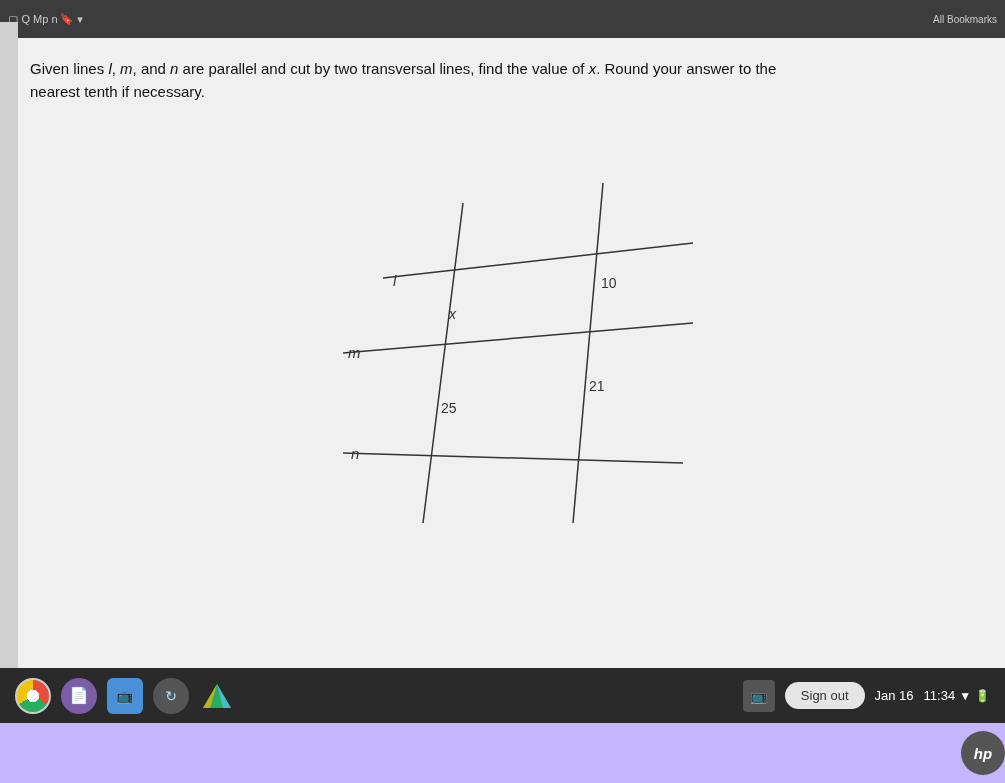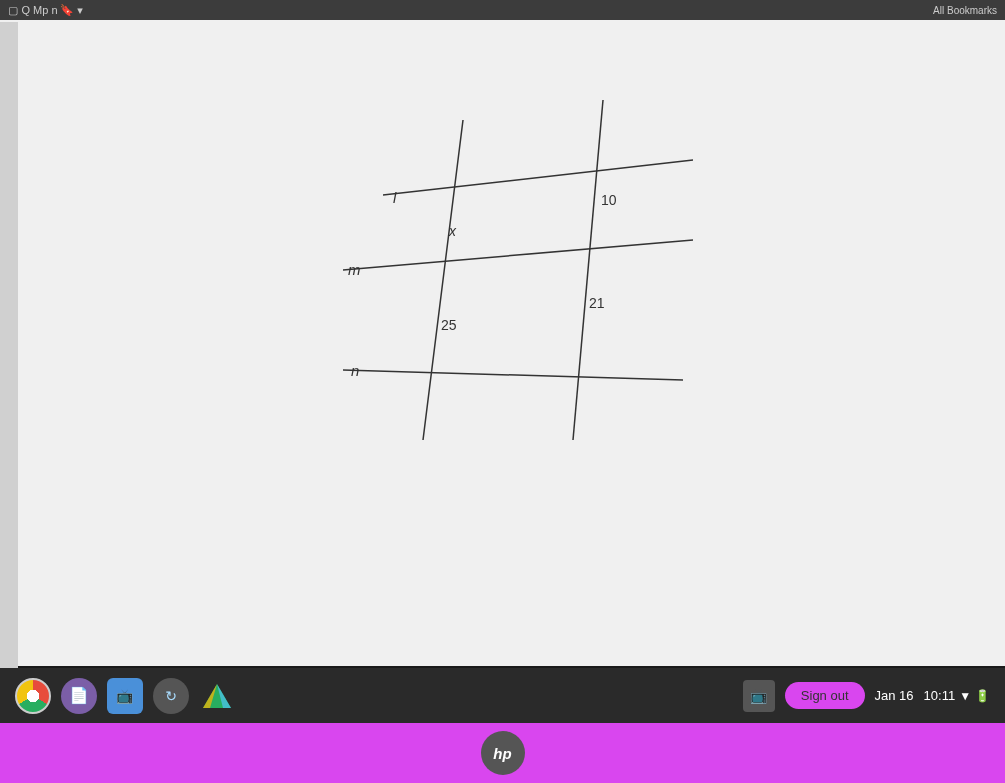--- a/index.html
+++ b/index.html
@@ -8,21 +8,21 @@
       height: 783px;
       background: #1a1a1a;
       font-family: Arial, sans-serif;
       overflow: hidden;
       position: relative;
     }
 
     
     #browser-bar {
       width: 100%;
-      height: 20px;
+      height: 38px;
       background: #3c3c3c;
       display: flex;
       align-items: center;
       padding: 0 8px;
       gap: 6px;
     }
     .browser-text {
       color: #ccc;
       font-size: 11px;
     }
@@ -97,21 +97,21 @@
       background: #555;
       border-radius: 4px;
       display: flex;
       align-items: center;
       justify-content: center;
       color: #fff;
       font-size: 14px;
     }
 
     .sign-out-btn {
-      background: #d946ef;
+      background: #e5e5e5;
       border: none;
       border-radius: 20px;
       padding: 6px 16px;
       font-size: 13px;
       color: #333;
       cursor: pointer;
     }
 
     .date-time {
       color: #fff;
@@ -121,24 +121,24 @@
       gap: 4px;
     }
 
     
     #hp-area {
       position: absolute;
       bottom: 0;
       left: 0;
       width: 100%;
       height: 60px;
-      background: #d946ef;
-      display: flex;
-      align-items: center;
-      justify-content: center;
+      background: #c4b5fd;
+      display: flex;
+      align-items: center;
+      justify-content: flex-end;
       margin-top: 16px;
     }
 
     .hp-logo {
       width: 44px; height: 44px;
       border-radius: 50%;
       background: #555;
       display: flex;
       align-items: center;
       justify-content: center;
@@ -162,20 +162,23 @@
 <body>
 
 <div id="browser-bar">
   <span class="browser-text">▢ Q Mp n 🔖 ▾</span>
   <span class="bookmark-text">All Bookmarks</span>
 </div>
 
 <div id="left-accent"></div>
 
 <div id="main-content">
+  <p class="problem-text">
+    Given lines <em>l</em>, <em>m</em>, and <em>n</em> are parallel and cut by two transversal lines, find the value of <em>x</em>. Round your answer to the nearest tenth if necessary.
+  </p>
 
   <div id="diagram">
     <svg width="480" height="420" viewBox="0 0 480 420">
 
       <line x1="120" y1="155" x2="430" y2="120" stroke="#333" stroke-width="1.5"></line>
 
       <line x1="80" y1="230" x2="430" y2="200" stroke="#333" stroke-width="1.5"></line>
 
       <line x1="80" y1="330" x2="420" y2="340" stroke="#333" stroke-width="1.5"></line>
 
@@ -223,21 +226,21 @@
     </svg>
   </div>
 
   <div class="taskbar-right">
     <div class="screen-icon">📺</div>
     <button class="sign-out-btn">Sign out</button>
     <div class="date-time">
       <span>Jan 16</span>
     </div>
     <div class="date-time">
-      <span>10:11</span>
+      <span>11:34</span>
       <span style="font-size:12px;">▼</span>
       <span style="font-size:12px;">🔋</span>
     </div>
   </div>
 </div>
 
 <div id="hp-area">
   <div class="hp-logo">
     <span>hp</span>
   </div>

